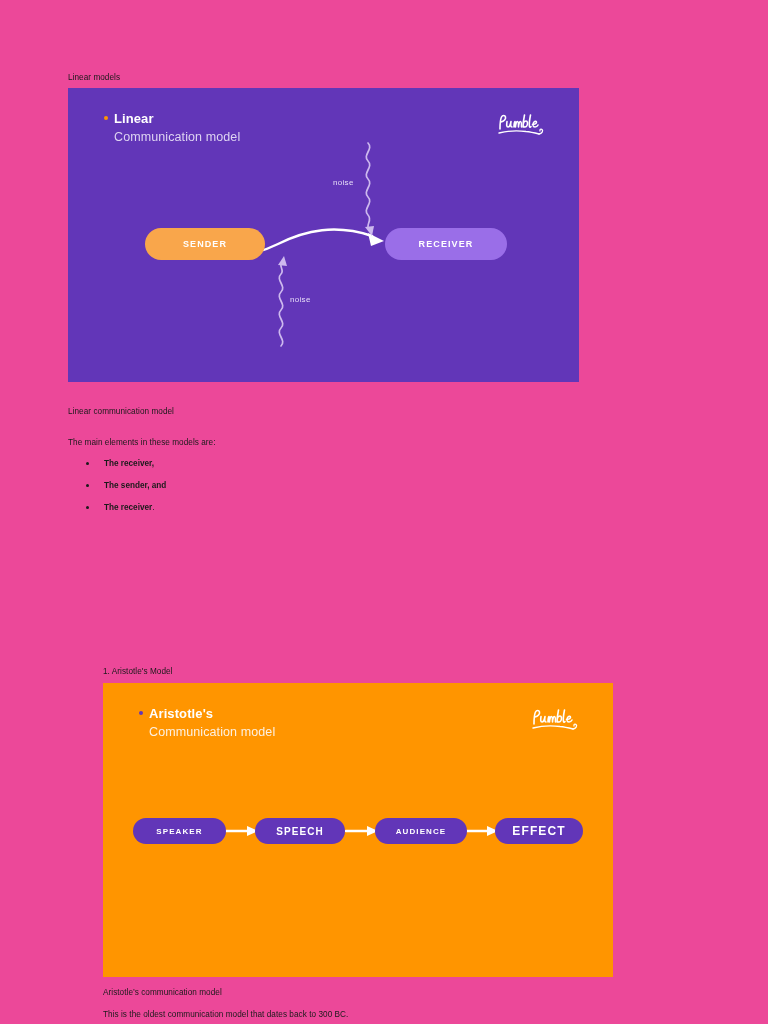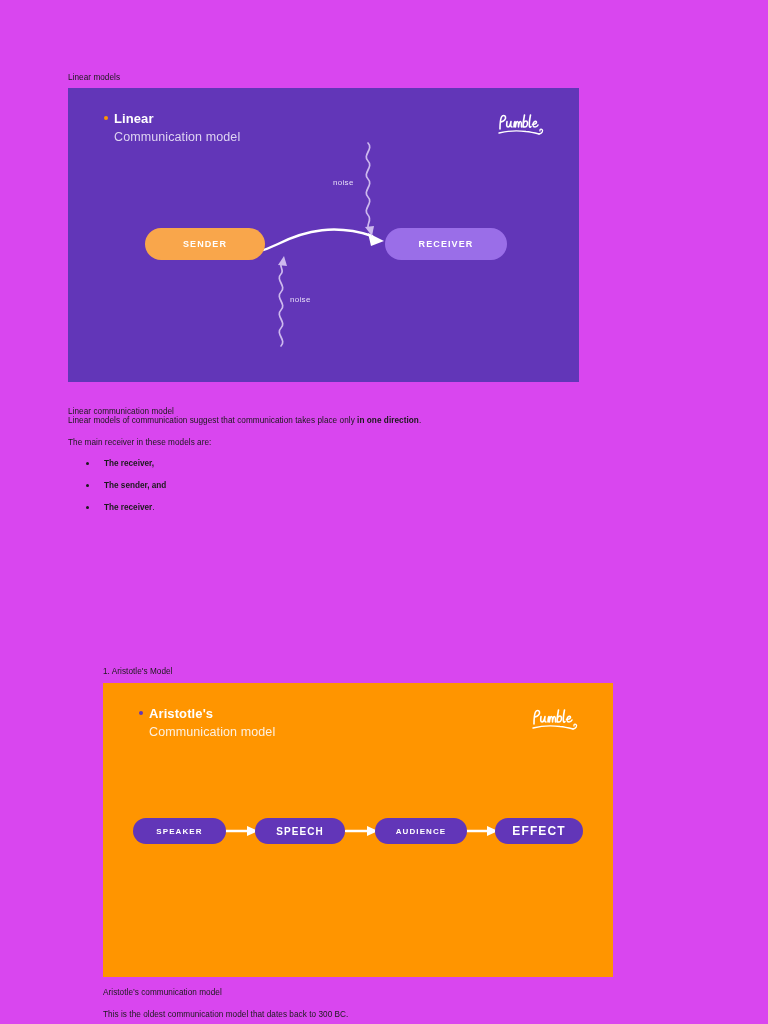--- a/index.html
+++ b/index.html
@@ -14,21 +14,21 @@
     font-family: "Liberation Sans", sans-serif;
     color: #202020;
     overflow: hidden;
   }
 
   .page {
     position: absolute;
     left: 0; top: 0;
     width: 768px;
     height: 1024px;
-    background: #d946ef;
+    background: #ec4899;
   }
 
   
   .doc-text {
     position: absolute;
     font-size: 8.2px;
     line-height: 11px;
     color: #1a1a1a;
     letter-spacing: 0.05px;
     white-space: nowrap;
@@ -198,23 +198,22 @@
     <div class="pill pill-sender" style="left:77px; top:140px; width:120px; height:32px; font-size:9px;">SENDER</div>
 
     <div class="pill pill-receiver" style="left:317px; top:140px; width:122px; height:32px; font-size:9px;">RECEIVER</div>
 
     <div class="noise-label" style="left:265px; top:90px;">noise</div>
     <div class="noise-label" style="left:222px; top:207px;">noise</div>
   </div>
 
   <div class="doc-text" style="left:68px; top:393px;margin-top:13px;">Linear communication model</div>
 
-  <div class="doc-text" style="left:68px; top:415px;"><span>Linear models of communication suggest that communication takes place only </span><b>in one direction</b><span>.</span></div>
-
-  <div class="doc-text" style="left:68px; top:437px;">The main receiver in these models are:</div>
+
+  <div class="doc-text" style="left:68px; top:437px;">The main elements in these models are:</div>
 
   <div class="bullet-row" style="left:86px; top:458px; width:300px;">
     <span class="bullet-dot"></span>
     <span class="bullet-label"><b>The receiver,</b><span class="reg"></span></span>
   </div>
 
   <div class="bullet-row" style="left:86px; top:480px; width:300px;">
     <span class="bullet-dot"></span>
     <span class="bullet-label"><b>The sender, and</b><span class="reg"></span></span>
   </div>

